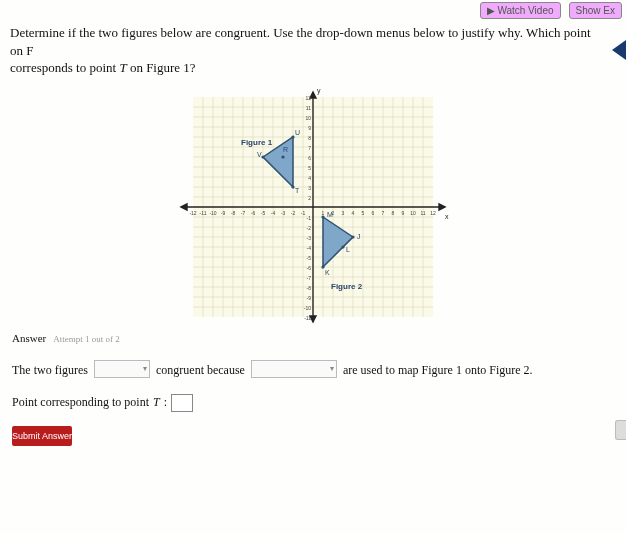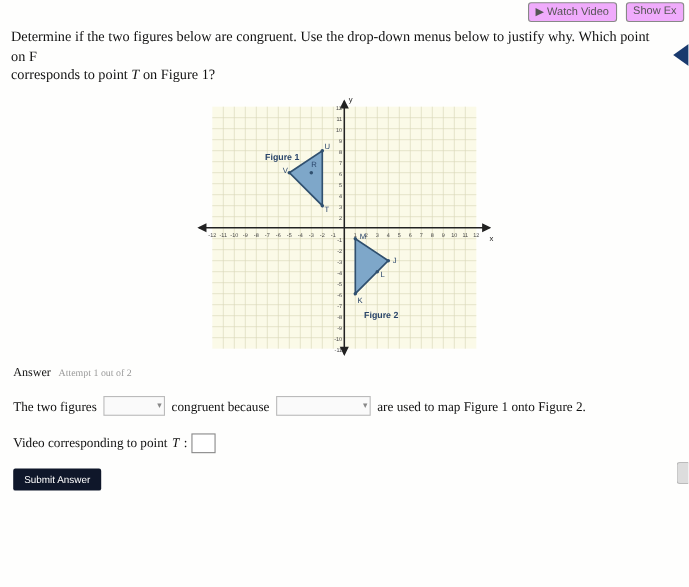--- a/index.html
+++ b/index.html
@@ -70,26 +70,26 @@
   .dropdown::after { content: "▾"; font-size: 8px; color:#888; margin-left:2px;}
   .point-row { margin-top: 16px; font-size: 12px; display:flex; align-items:center; gap:4px;}
   .point-box {
     width: 20px; height: 16px;
     border: 1px solid #888;
     background: #fff;
     display: inline-block;
   }
   .submit {
     margin: 14px 0 0 12px;
-    background: #0f172a;
+    background: #b91c1c;
     color: #fff;
     font-size: 9px;
     font-family: Arial, sans-serif;
     border: none;
-    padding: 5px 10px;
+    padding: 5px 0;
     border-radius: 2px;
   }
   .side-tag {
     position:absolute;
     right:0;
     top:40px;
     width:0; height:0;
     border-top: 10px solid transparent;
     border-bottom: 10px solid transparent;
     border-right: 14px solid #1a3a6e;
@@ -273,21 +273,21 @@
 
   <div class="sentence-row">
     <span>The two figures</span>
     <span class="dropdown"></span>
     <span>congruent because</span>
     <span class="dropdown" style="min-width:80px"></span>
     <span>are used to map Figure 1 onto Figure 2.</span>
   </div>
 
   <div class="point-row">
-    <span>Video corresponding to point </span>
+    <span>Point corresponding to point </span>
       <i>T</i>
       <span>:</span>
     <span class="point-box"></span>
   </div>
 </div>
 
 <button class="submit">
   <span>Submit Answer</span>
 </button>
 

